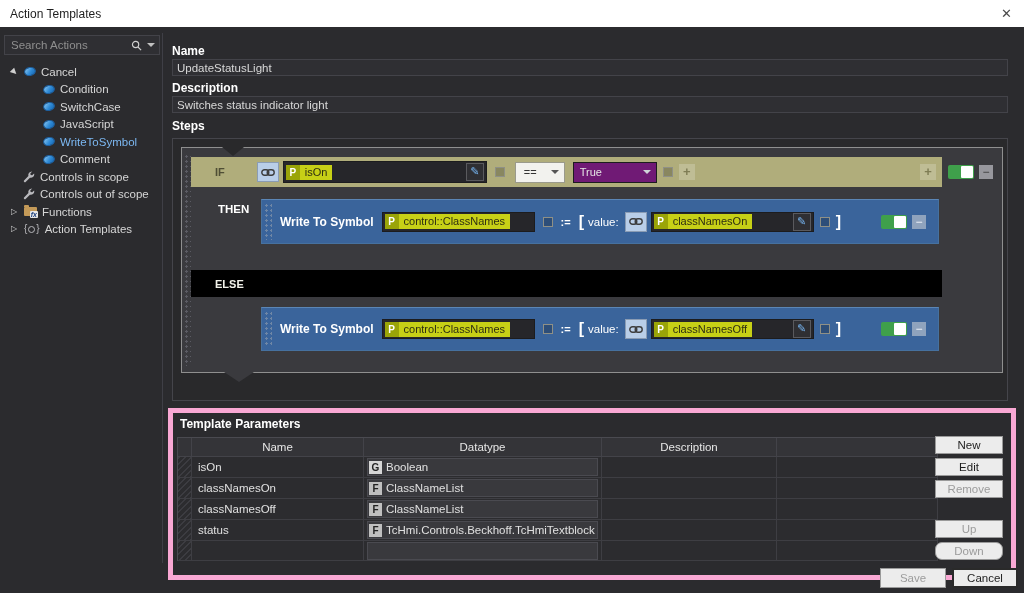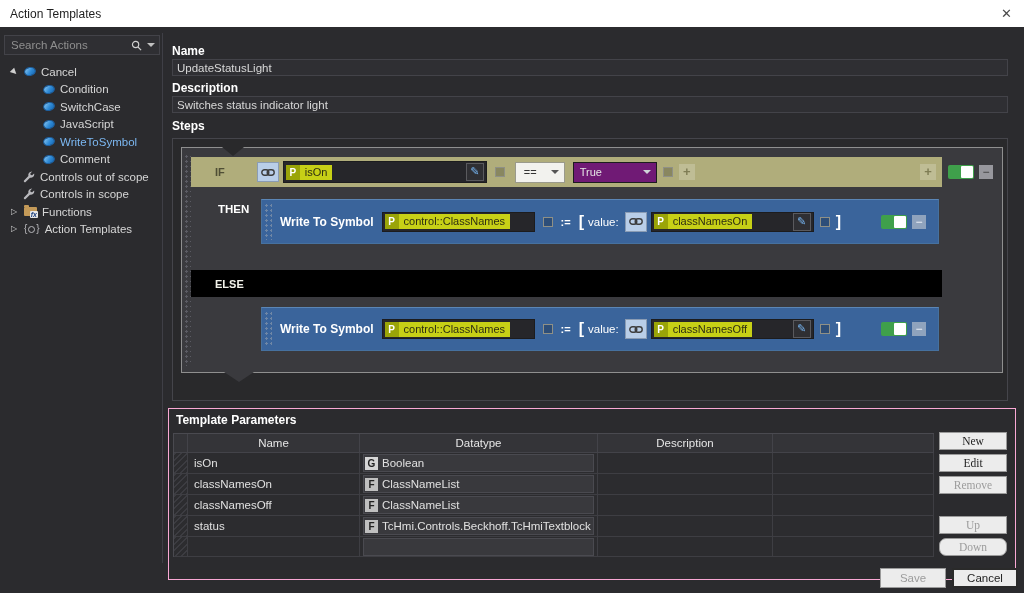--- a/index.html
+++ b/index.html
@@ -115,41 +115,41 @@
   .bracket{margin-left:8px;color:#ffffff;font-size:16px;font-weight:bold;line-height:16px;}
   .value-lbl{margin-left:4px;color:#ffffff;font-size:11.5px;}
   .blue-row .link-btn{margin-left:6px;}
   .ml-auto{margin-left:auto;}
   .else-bar{position:absolute;left:9px;top:122px;width:751px;height:27px;background:#000000;
             display:flex;align-items:center;}
   .else-label{margin-left:24px;color:#f2f2ea;font-weight:bold;font-size:11px;}
 
   
   .param-box{position:absolute;left:168px;top:408px;width:848px;height:172px;
-             border:1px solid #f9a8d4;box-sizing:border-box;}
+             border:5px solid #f9a8d4;box-sizing:border-box;}
   .param-title{position:absolute;left:7px;top:4px;color:#ffffff;font-weight:bold;font-size:12px;}
   .param-table{position:absolute;left:4px;top:24px;display:grid;
                grid-template-columns:14px 172px 238px 175px 161px;
                border:1px solid #4a4a50;border-right:none;border-bottom:none;background:#2c2c2f;}
   .th{height:19px;background:#343438;border-right:1px solid #434349;border-bottom:1px solid #434349;
       color:#e6e6e6;font-size:11.5px;display:flex;align-items:center;justify-content:center;box-sizing:border-box;}
   .td{height:21px;border-right:1px solid #3e3e43;border-bottom:1px solid #3e3e43;box-sizing:border-box;
       display:flex;align-items:center;color:#e0e0e0;font-size:11.5px;}
   .td.name{padding-left:6px;}
   .td.empty-r{height:20px;}
   .hatch{background-image:repeating-linear-gradient(135deg,#3c3c41 0 1.5px,#2c2c2f 1.5px 4.5px);}
   .dt-box{flex:1;margin:2px 3px;height:16px;background:#39393d;border:1px solid #4a4a50;
           display:flex;align-items:center;gap:4px;padding:0 1px;}
   .dt-badge{width:13px;height:13px;background:#bfbfbf;color:#222222;font-weight:bold;font-size:10px;
             display:flex;align-items:center;justify-content:center;flex:0 0 13px;}
   .dt-badge.g{background:#d6d6d6;}
   .dt-text{white-space:nowrap;}
 
   .pbtn{position:absolute;right:8px;width:68px;height:18px;background:#ececec;border:1px solid #9a9a9a;
-        color:#1e1e1e;font-size:11.5px;font-family:Liberation Serif, serif;padding:0;cursor:pointer;}
+        color:#1e1e1e;font-size:11.5px;font-family:Liberation Sans, sans-serif;padding:0;cursor:pointer;}
   .pbtn.disabled{color:#9c9c9c;}
   .btn-new{top:23px;} .btn-edit{top:45px;} .btn-remove{top:67px;} .btn-up{top:107px;} .btn-down{top:129px;border-radius:7px;}
 
   
   .fbtn{position:absolute;top:568px;width:66px;height:20px;background:#ececec;border:1px solid #9a9a9a;
         font-size:11.5px;font-family:"Liberation Sans",sans-serif;cursor:pointer;}
   .btn-save{left:880px;color:#9c9c9c;}
   .btn-cancel{left:952px;color:#1e1e1e;border:1px solid #2a2a2a;box-shadow:0 0 0 1px #2a2a2a inset;}
 </style>
 </head>
@@ -198,29 +198,29 @@
       <div class="tree-item lvl1">
         <span class="icon-action"></span>
         <span class="lbl">Comment</span>
       </div>
       <div class="tree-item lvl0b">
         <span style="display:inline-flex;">
           <svg width="12" height="12" viewBox="0 0 16 16">
               <path fill="#b9b9bd" d="M11.5 1a4.5 4.5 0 0 0-4.3 5.8L1.7 12.3a1.5 1.5 0 1 0 2.1 2.1l5.5-5.5A4.5 4.5 0 0 0 15 4.5c0-.4-.1-.9-.2-1.3l-2.6 2.6-2-.5-.5-2 2.6-2.6c-.4-.1-.9-.2-1.3-.2z"></path>
             </svg>
         </span>
-        <span class="lbl">Controls out of scope</span>
+        <span class="lbl">Controls in scope</span>
       </div>
       <div class="tree-item lvl0b">
         <span style="display:inline-flex;">
           <svg width="12" height="12" viewBox="0 0 16 16">
               <path fill="#b9b9bd" d="M11.5 1a4.5 4.5 0 0 0-4.3 5.8L1.7 12.3a1.5 1.5 0 1 0 2.1 2.1l5.5-5.5A4.5 4.5 0 0 0 15 4.5c0-.4-.1-.9-.2-1.3l-2.6 2.6-2-.5-.5-2 2.6-2.6c-.4-.1-.9-.2-1.3-.2z"></path>
             </svg>
         </span>
-        <span class="lbl">Controls in scope</span>
+        <span class="lbl">Controls out of scope</span>
       </div>
       <div class="tree-item lvl0">
         <span class="expander">▷</span>
         <span class="icon-folder">
             <span class="fx">fx</span>
           </span>
         <span class="lbl">Functions</span>
       </div>
       <div class="tree-item lvl0">
         <span class="expander">▷</span>

